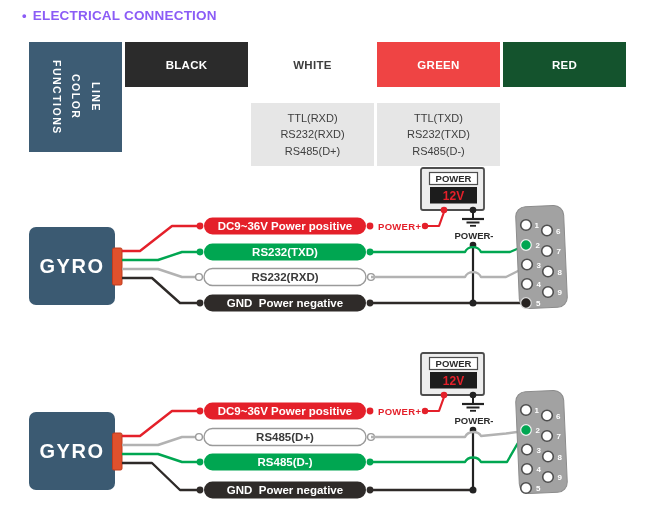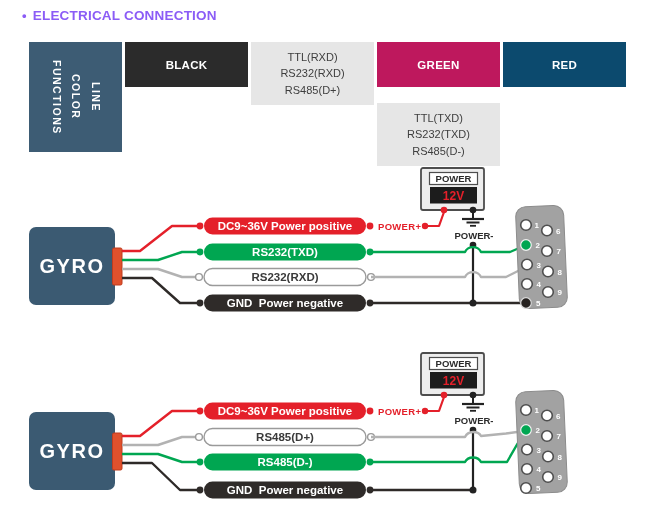--- a/index.html
+++ b/index.html
@@ -13,22 +13,22 @@
   .vcell{width:93px;height:110px;background:#3d5c74;display:flex;
          align-items:center;justify-content:center;}
   .vtext{writing-mode:vertical-rl;text-orientation:mixed;color:#fff;
          font-weight:bold;font-size:10.5px;letter-spacing:1.5px;text-align:center;}
   .vtext div{line-height:1.9;}
   .col{display:flex;flex-direction:column;gap:16px;width:123px;}
   .hcell{height:45px;display:flex;align-items:center;justify-content:center;
          font-weight:bold;font-size:11.5px;letter-spacing:.3px;}
   .c-black{background:#2b2b2b;color:#fff;}
   .c-white{background:#ffffff;color:#3e3e3e;}
-  .c-green{background:#be185d;color:#fff;}
-  .c-red{background:#0c4a6e;color:#fff;}
+  .c-green{background:#ef4444;color:#fff;}
+  .c-red{background:#14532d;color:#fff;}
   .bcell{height:63px;display:flex;flex-direction:column;align-items:center;
          justify-content:center;background:#e6e6e6;color:#3e3e3e;
          font-size:11px;line-height:1.5;}
   .dsvg{position:absolute;left:0;}
   svg text{font-family:"Liberation Sans",sans-serif;}
   .pilltxt{white-space:pre;}
 </style>
 </head>
 <body>
 
@@ -41,20 +41,21 @@
       <div class="vtext">
         <div>LINE</div>
         <div>COLOR</div>
         <div>FUNCTIONS</div>
       </div>
     </div>
     <div class="col">
       <div class="hcell c-black">BLACK</div>
     </div>
     <div class="col">
+      <div class="hcell c-white">WHITE</div>
       <div class="bcell">
         <span>TTL(RXD)</span>
         <span>RS232(RXD)</span>
         <span>RS485(D+)</span>
       </div>
     </div>
     <div class="col">
       <div class="hcell c-green">GREEN</div>
       <div class="bcell">
         <span>TTL(TXD)</span>

